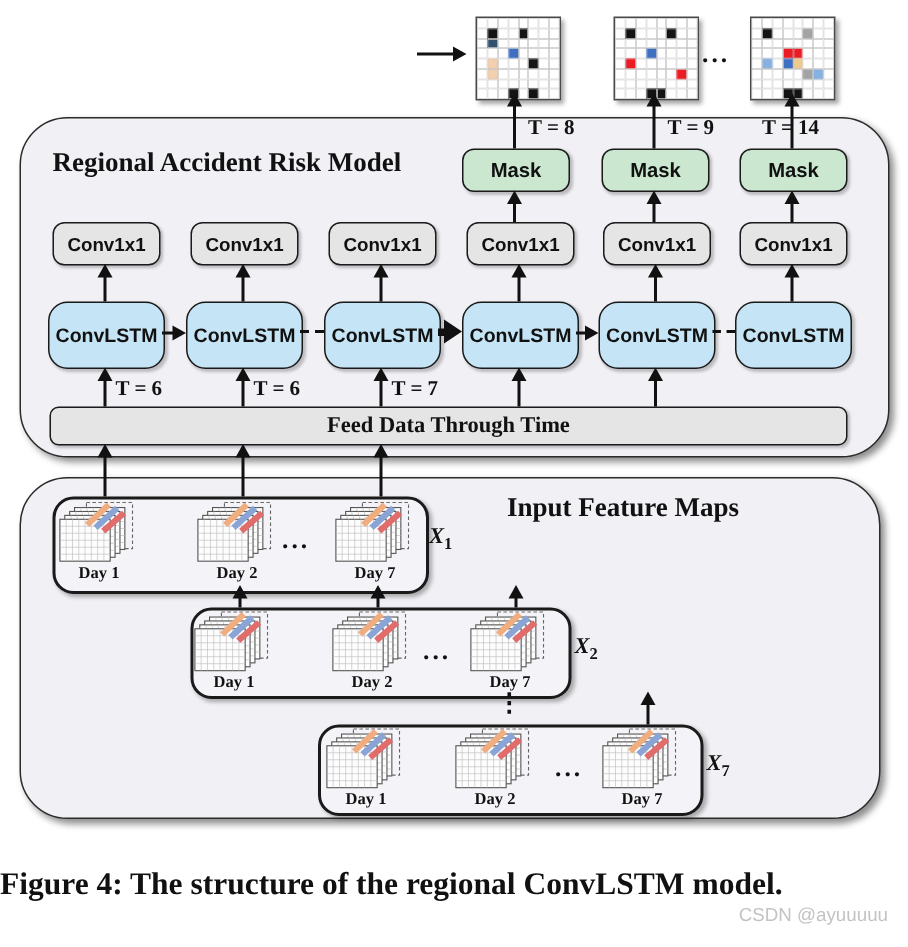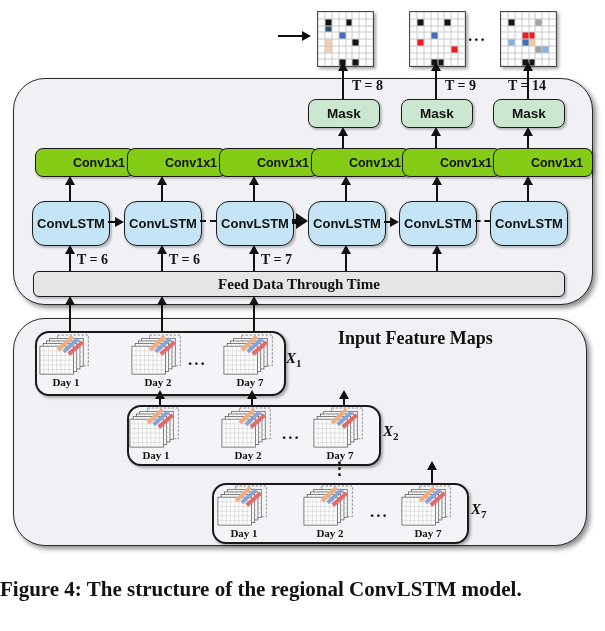--- a/index.html
+++ b/index.html
@@ -8,21 +8,21 @@
   
   .container{position:absolute;background:#f0f0f5;border:1.6px solid #2b2b2b;
              border-radius:32px;box-shadow:3px 3px 5px rgba(0,0,0,.45);z-index:1;}
   .row-box{position:absolute;background:#f4f4f8;border:2px solid #1a1a1a;
            border-radius:14px;box-shadow:2px 2px 3px rgba(0,0,0,.3);z-index:2;}
   
   .node{position:absolute;display:flex;align-items:center;justify-content:center;
         font-family:"Liberation Sans",sans-serif;font-weight:bold;
         border:1.8px solid #1a1a1a;z-index:3;box-shadow:1.5px 1.5px 2px rgba(0,0,0,.22);}
   .mask{background:#cbe7d0;width:70px;height:27px;border-radius:8px;font-size:13.5px;}
-  .conv1x1{background:#84cc16;width:70px;height:27px;border-radius:8px;font-size:12.5px;padding-left:28px;}
+  .conv1x1{background:#e5e5e5;width:70px;height:27px;border-radius:8px;font-size:12.5px;}
   .convlstm{background:#c5e4f5;width:76px;height:43px;border-radius:13px;font-size:13px;}
   .feedbar{position:absolute;left:33px;top:271px;width:530px;height:24px;background:#e5e5e5;
            border:1.6px solid #1a1a1a;border-radius:6px;display:flex;align-items:center;
            justify-content:center;font-weight:bold;font-size:15px;z-index:3;
            box-shadow:1.5px 1.5px 2px rgba(0,0,0,.22);}
   
   .vline{position:absolute;width:2px;background:#111;z-index:4;}
   .hline{position:absolute;height:2px;background:#111;z-index:4;}
   .hline-thick{position:absolute;height:5px;background:#111;z-index:4;}
   .dashline{position:absolute;height:0;border-top:2.6px dashed #111;z-index:4;}
@@ -290,20 +290,21 @@
   <div class="ah-up" style="left:338px;top:62px;"></div>
   <div class="vline" style="left:435px;top:70px;height:29px;"></div>
   <div class="ah-up" style="left:431px;top:62px;"></div>
   <div class="vline" style="left:527px;top:70px;height:29px;"></div>
   <div class="ah-up" style="left:523px;top:62px;"></div>
 
   <div class="tlabel" style="left:352px;top:78px;">T = 8</div>
   <div class="tlabel" style="left:445px;top:78px;">T = 9</div>
   <div class="tlabel" style="left:508px;top:78px;">T = 14</div>
 
+  <div class="sec-title" style="left:35px;top:98px;">Regional Accident Risk Model</div>
 
   <div class="node mask" style="left:308px;top:99px;">Mask</div>
   <div class="node mask" style="left:401px;top:99px;">Mask</div>
   <div class="node mask" style="left:493px;top:99px;">Mask</div>
 
   <div class="vline" style="left:342px;top:135px;height:13px;"></div>
   <div class="ah-up" style="left:338px;top:127px;"></div>
   <div class="vline" style="left:435px;top:135px;height:13px;"></div>
   <div class="ah-up" style="left:431px;top:127px;"></div>
   <div class="vline" style="left:527px;top:135px;height:13px;"></div>
@@ -448,14 +449,15 @@
         <use href="#fmstack"></use>
       </svg>
     <div class="day-label">Day 7</div>
   </div>
   <div class="hdots" style="left:370px;top:502px;">...</div>
   <div class="xlabel" style="left:471px;top:501px;">
     <span>X</span><sub>7</sub>
   </div>
 
   <div class="caption">Figure 4: The structure of the regional ConvLSTM model.</div>
+  <div class="watermark">CSDN @ayuuuuu</div>
 
 </div>
 
 </body></html>

